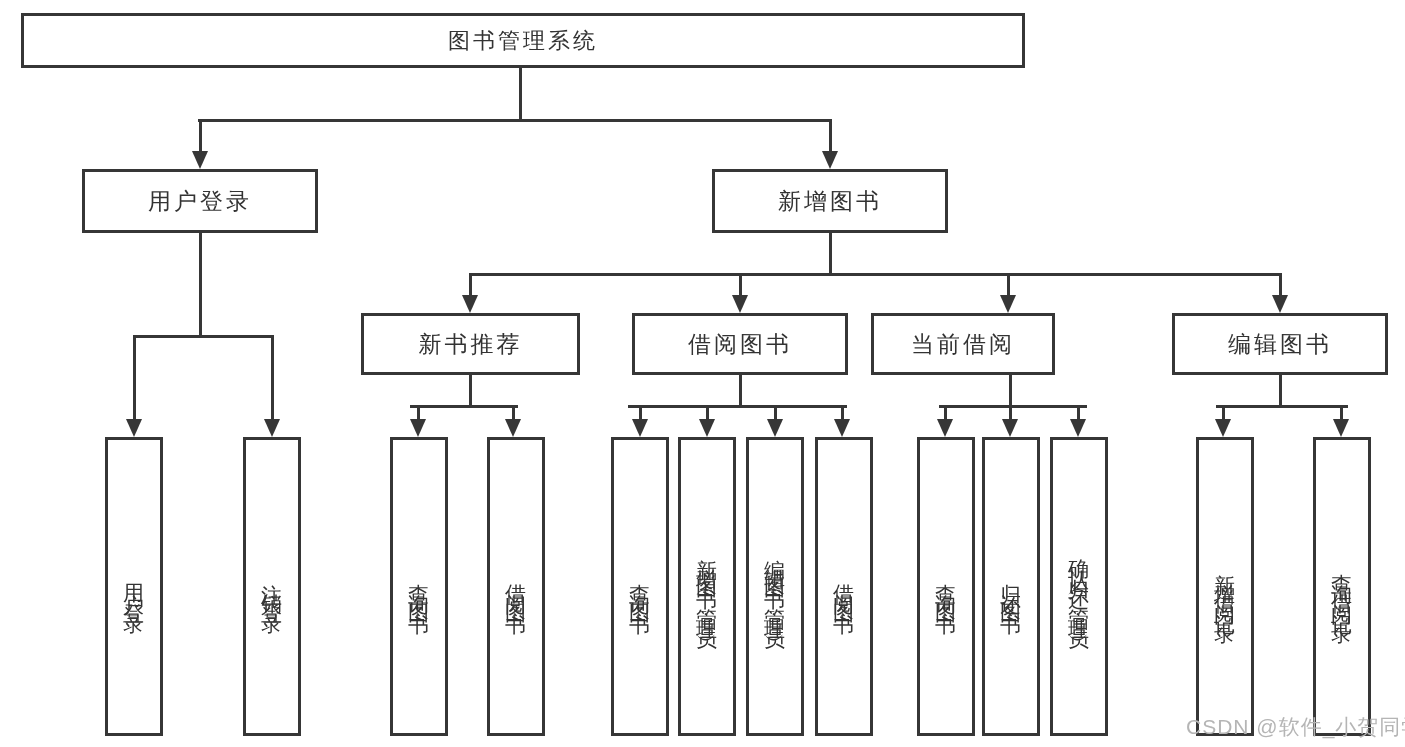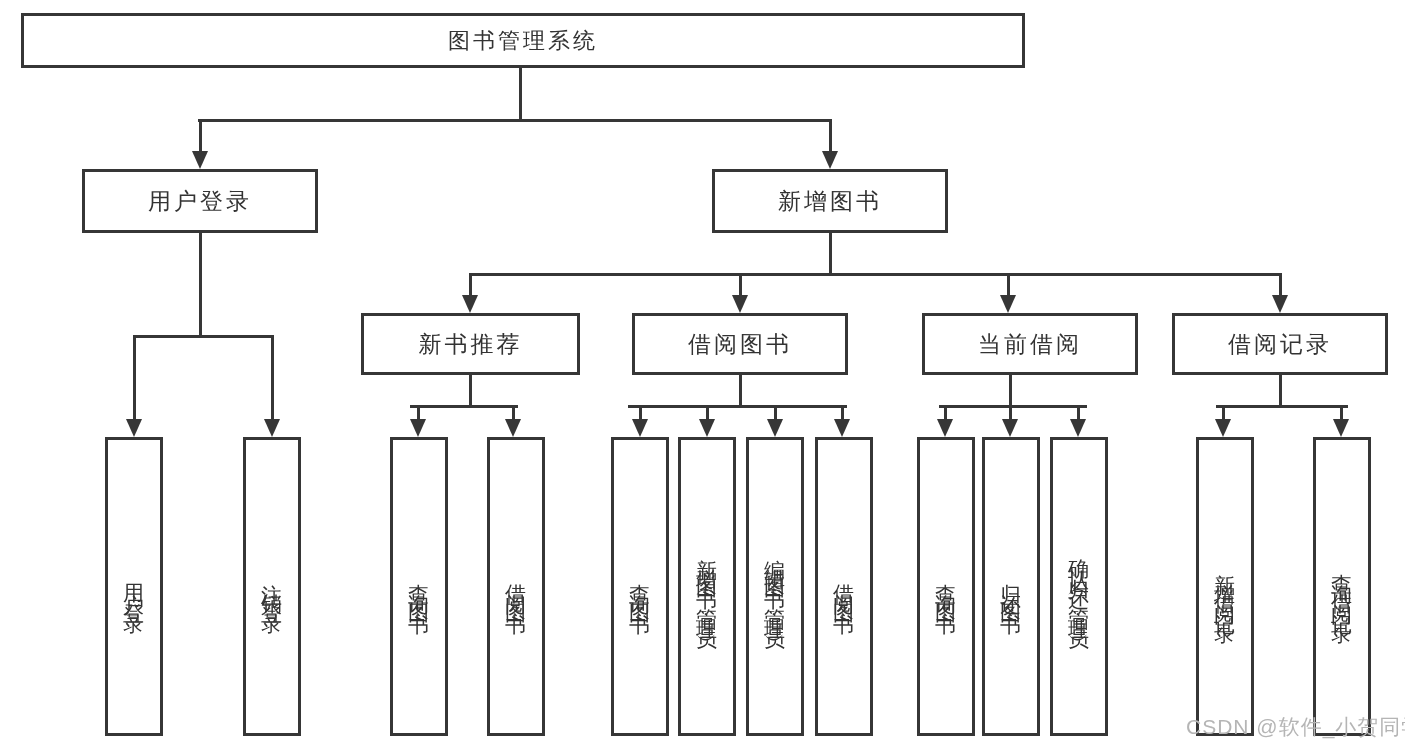--- a/index.html
+++ b/index.html
@@ -104,25 +104,25 @@
   <div class="box hbox" style="left:712px;top:169px;width:236px;height:64px">
     <span class="lbl">新增图书</span>
   </div>
 
   <div class="box hbox" style="left:361px;top:313px;width:219px;height:62px">
     <span class="lbl">新书推荐</span>
   </div>
   <div class="box hbox" style="left:632px;top:313px;width:216px;height:62px">
     <span class="lbl">借阅图书</span>
   </div>
-  <div class="box hbox" style="left:922px;top:313px;width:216px;height:62px">
+  <div class="box hbox" style="left:871px;top:313px;width:184px;height:62px">
     <span class="lbl">当前借阅</span>
   </div>
   <div class="box hbox" style="left:1172px;top:313px;width:216px;height:62px">
-    <span class="lbl">借阅记录</span>
+    <span class="lbl">编辑图书</span>
   </div>
 
   <div class="box vbox" style="left:105px">
     <span class="lbl">用户登录</span>
   </div>
   <div class="box vbox" style="left:243px">
     <span class="lbl">注销登录</span>
   </div>
 
   <div class="box vbox" style="left:390px">

